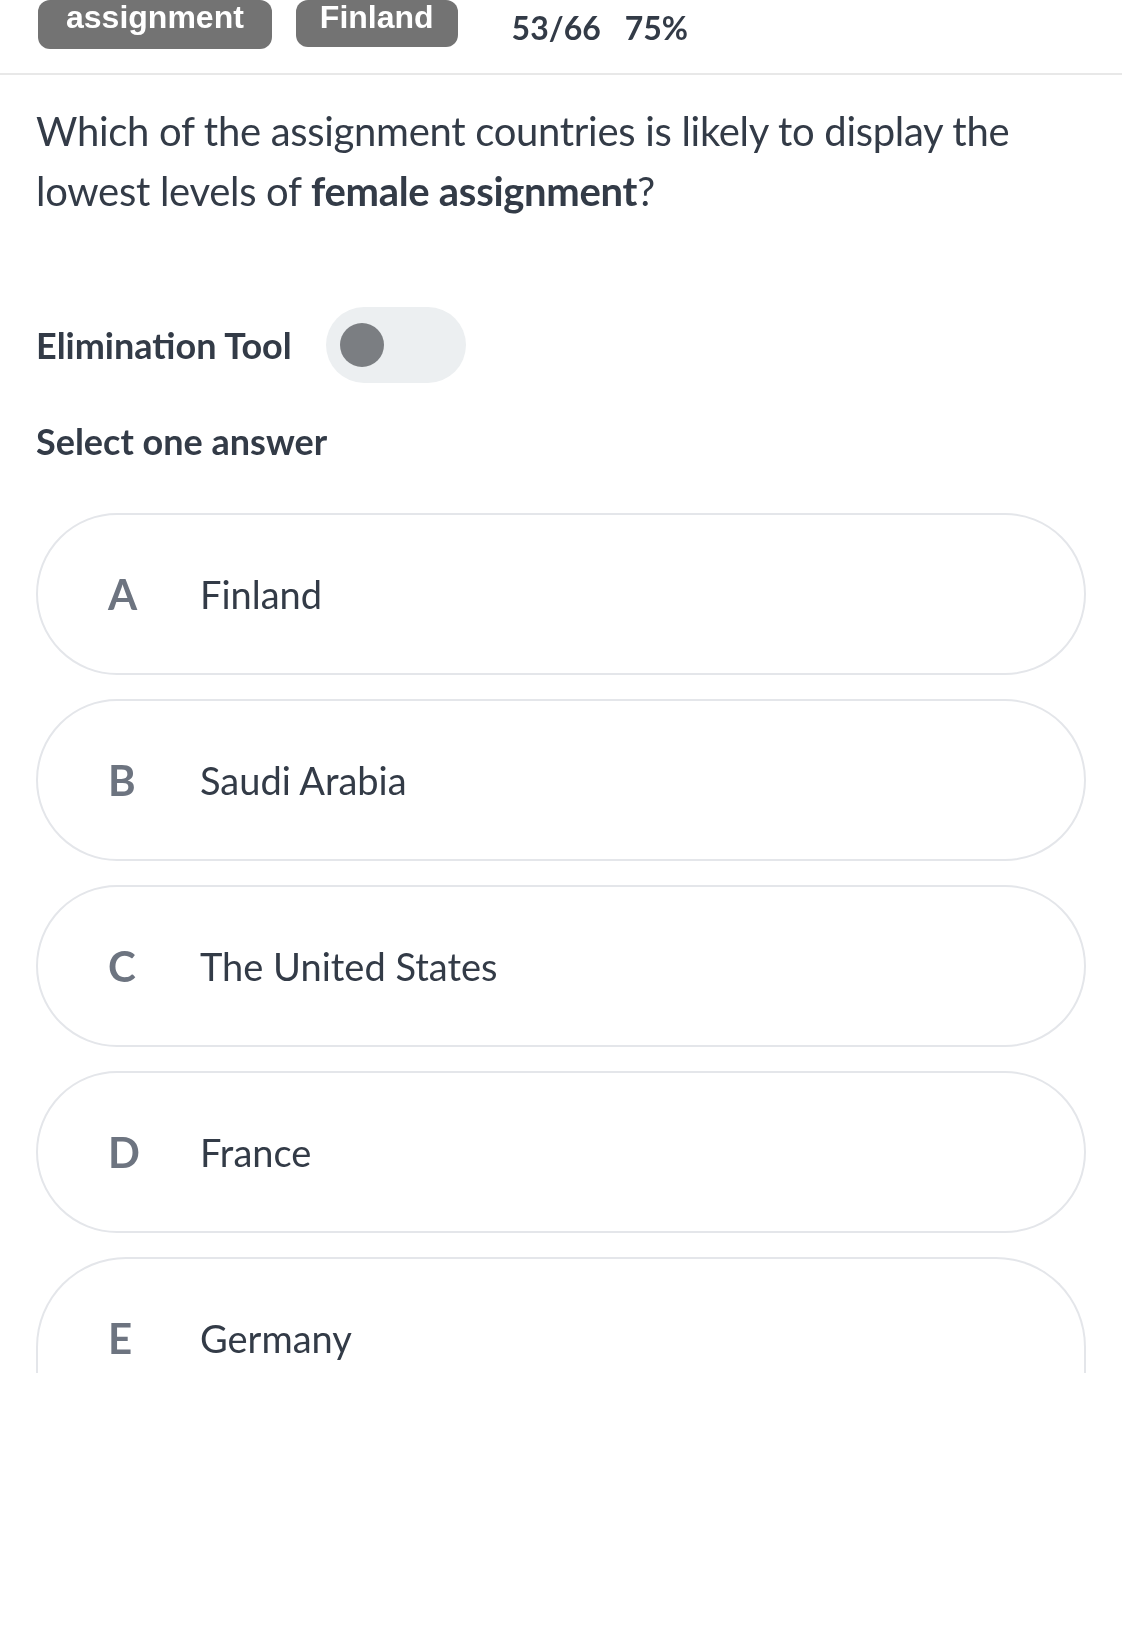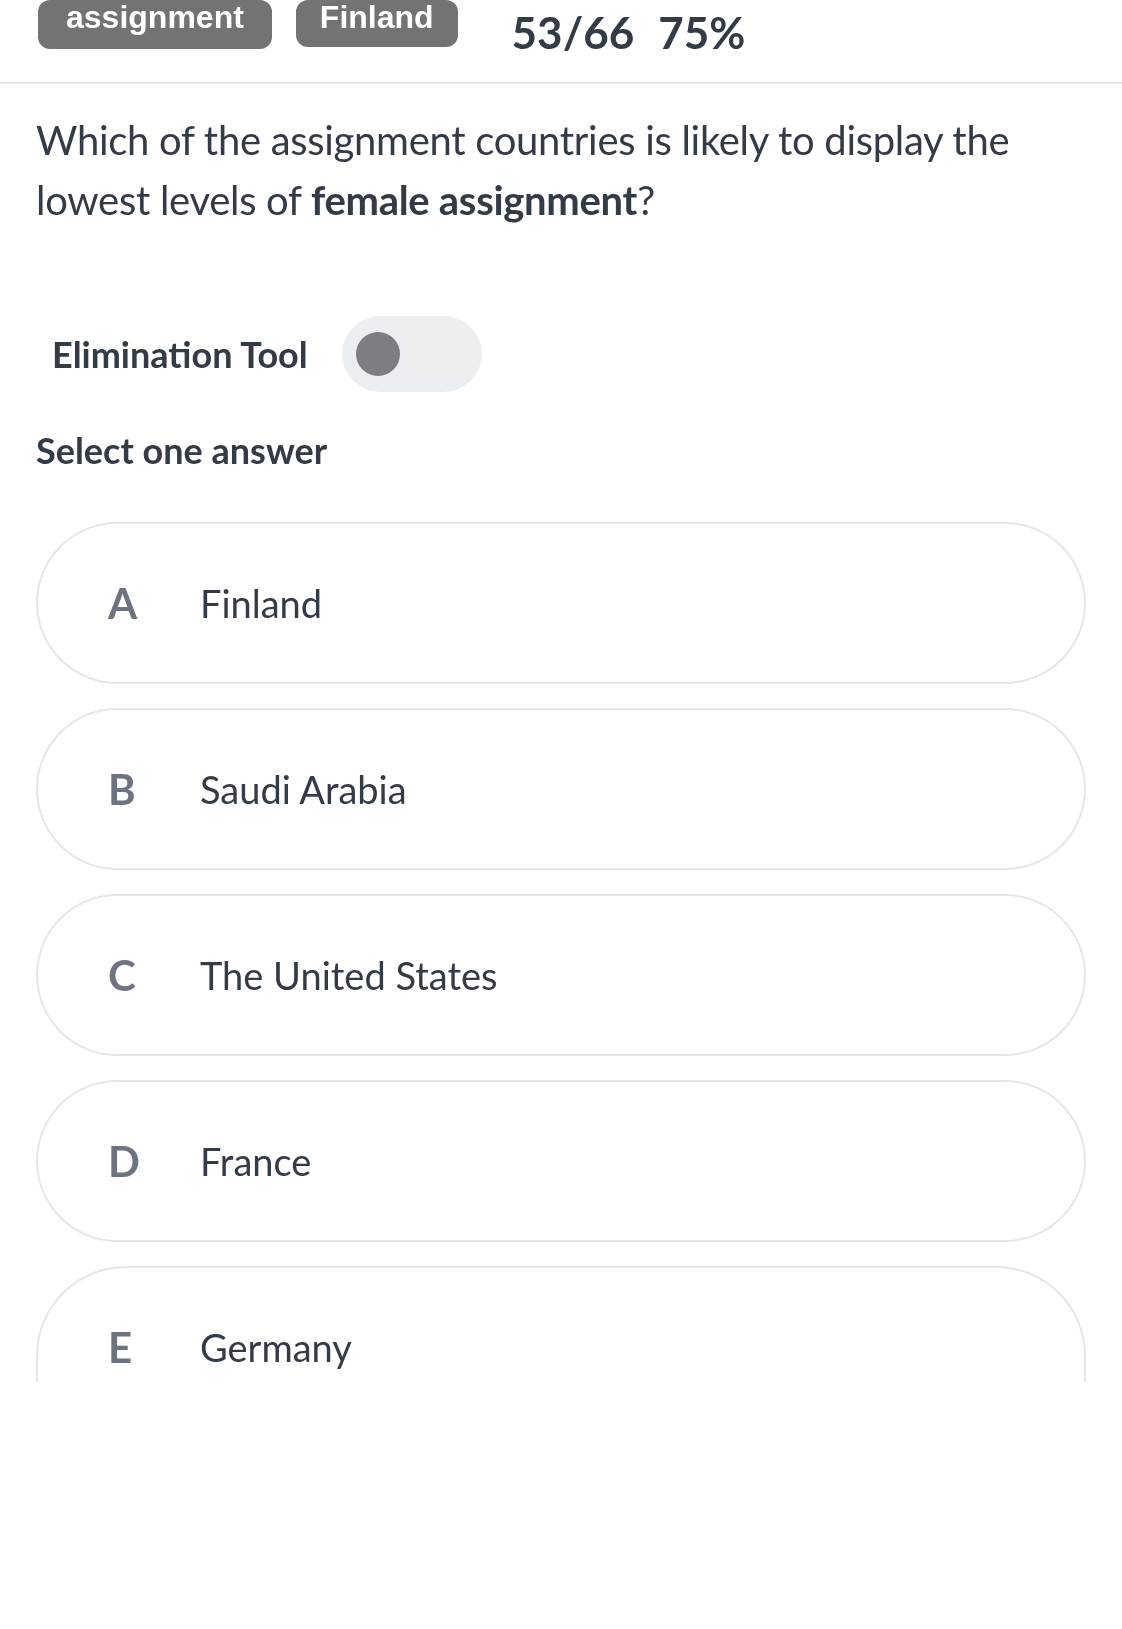--- a/index.html
+++ b/index.html
@@ -33,21 +33,21 @@
     }
     .btn-submit {
       padding-top: 0;
       line-height: 1.1;
     }
     .btn-options {
       padding: 0 24px 12px 24px;
       line-height: 1.1;
     }
     .stat {
-      font-size: 44px;
+      font-size: 32px;
       font-weight: 700;
       color: #333b47;
       align-self: center;
       padding-top: 6px;
     }
     .stat-progress {
       margin-left: 30px;
     }
     .stat-accuracy {
     }
@@ -67,21 +67,20 @@
     .elim-row {
       display: flex;
       align-items: center;
       gap: 34px;
       margin-top: 86px;
     }
     .elim-label {
       font-size: 36px;
       font-weight: 700;
       color: #333b47;
-      margin-left: 16px;
     }
     .toggle {
       width: 140px;
       height: 76px;
       background: #eceff1;
       border-radius: 40px;
       position: relative;
       cursor: pointer;
     }
     .toggle-knob {

